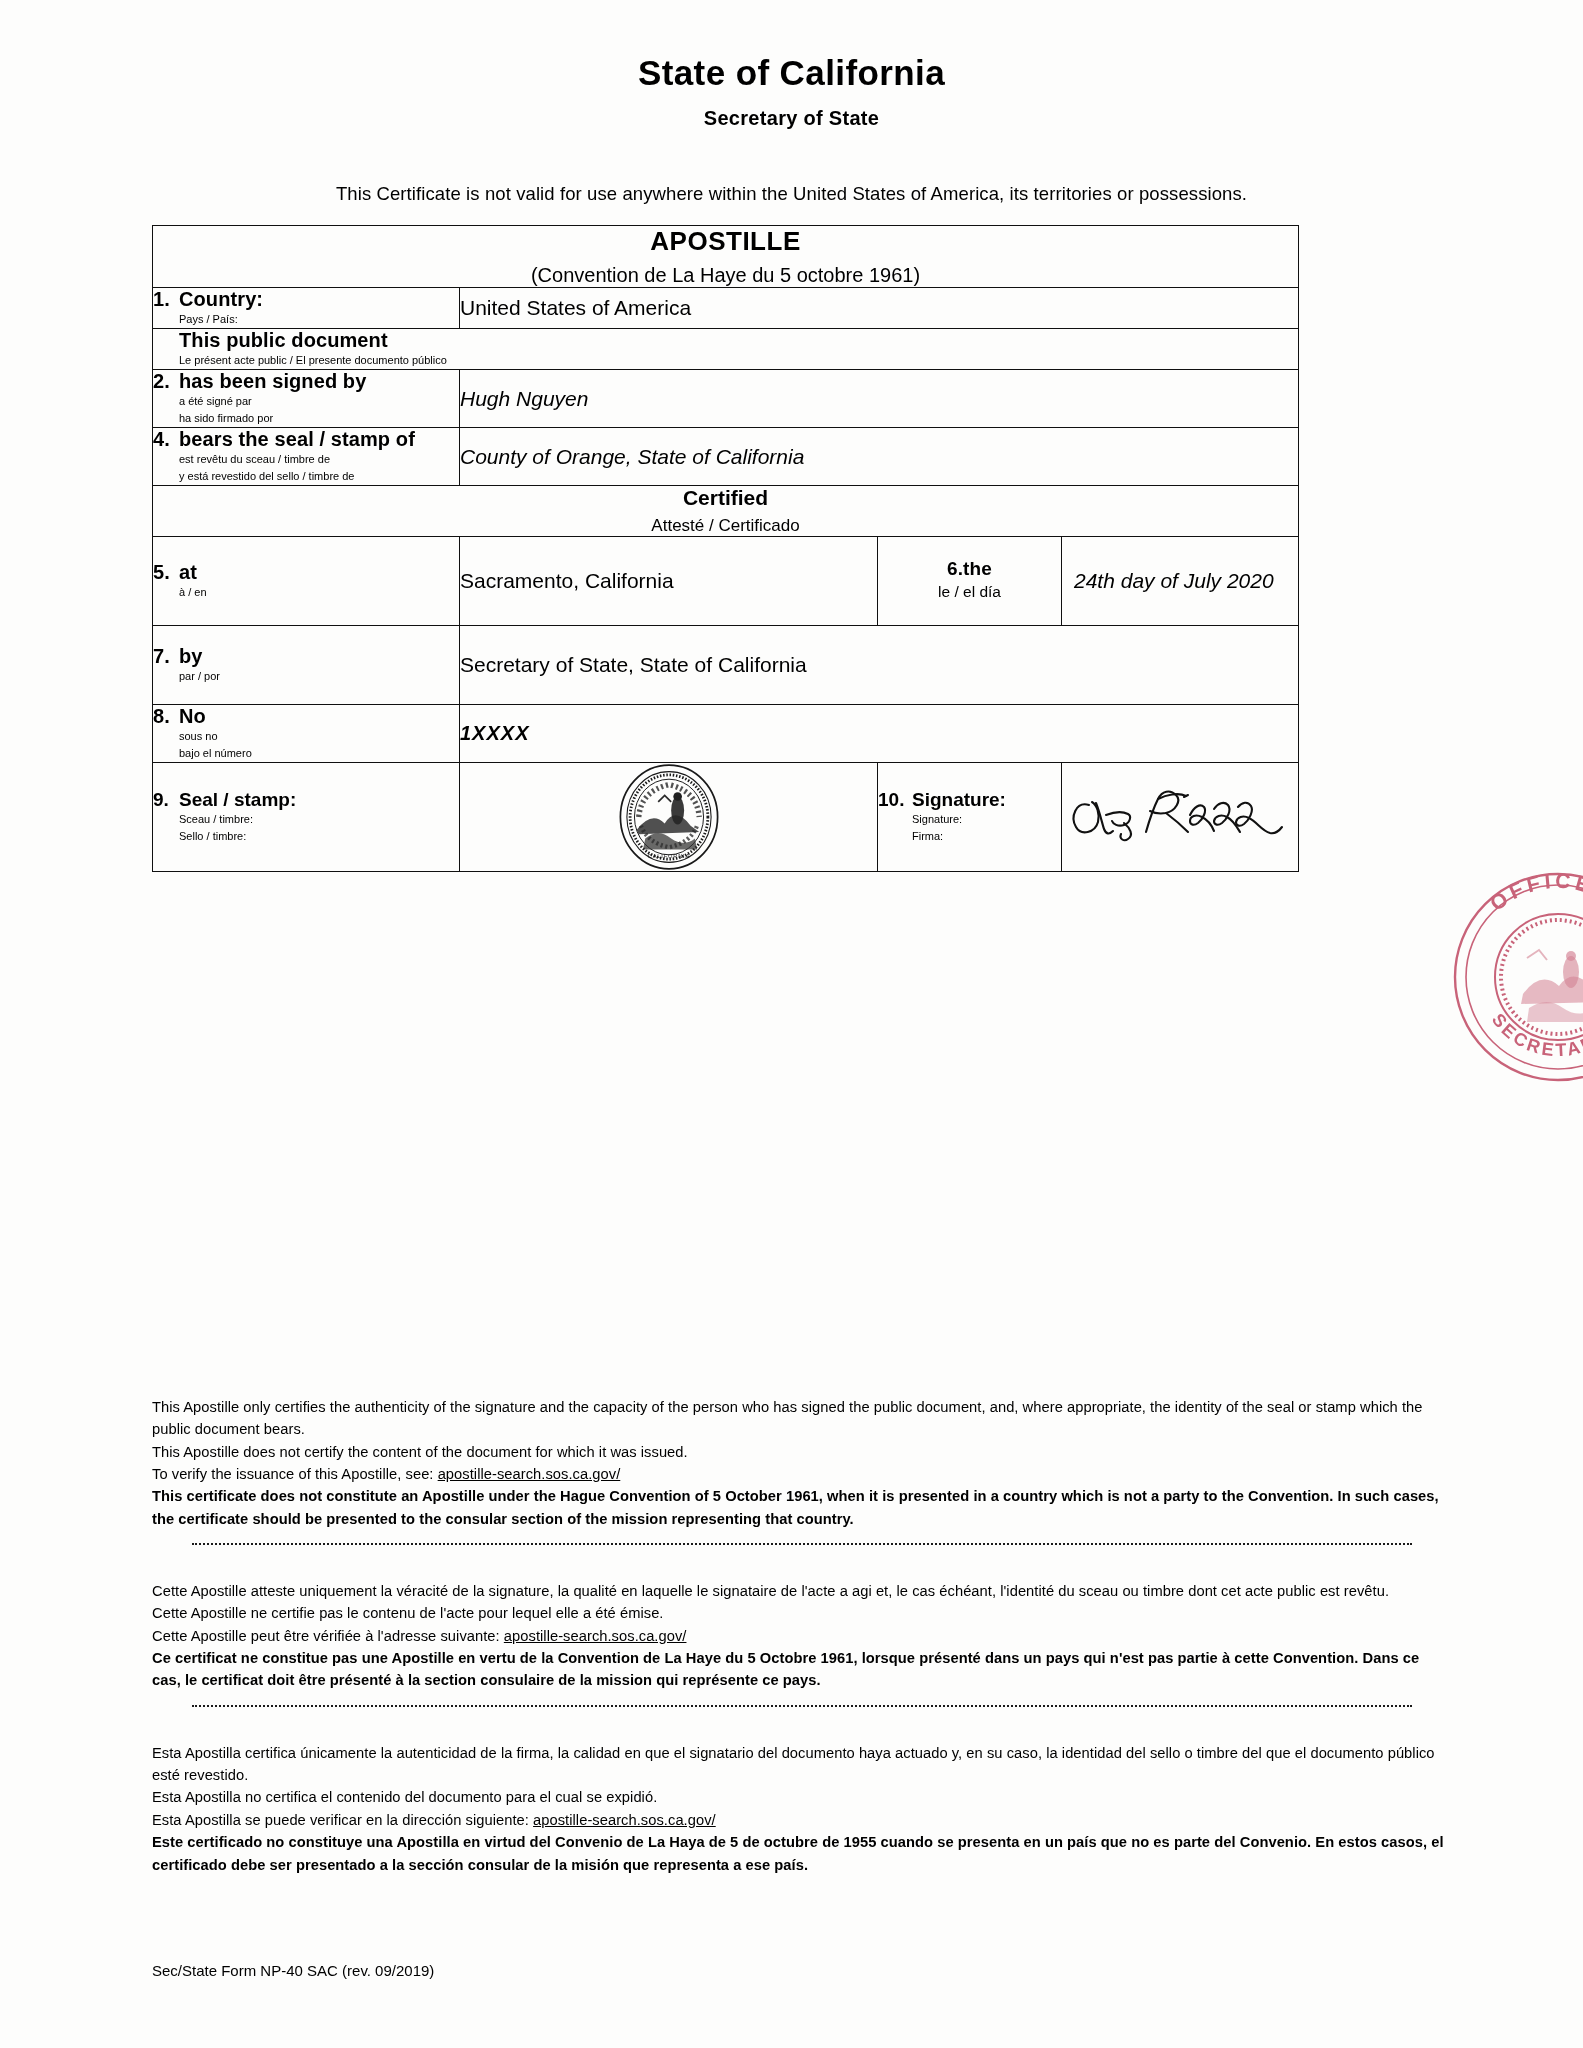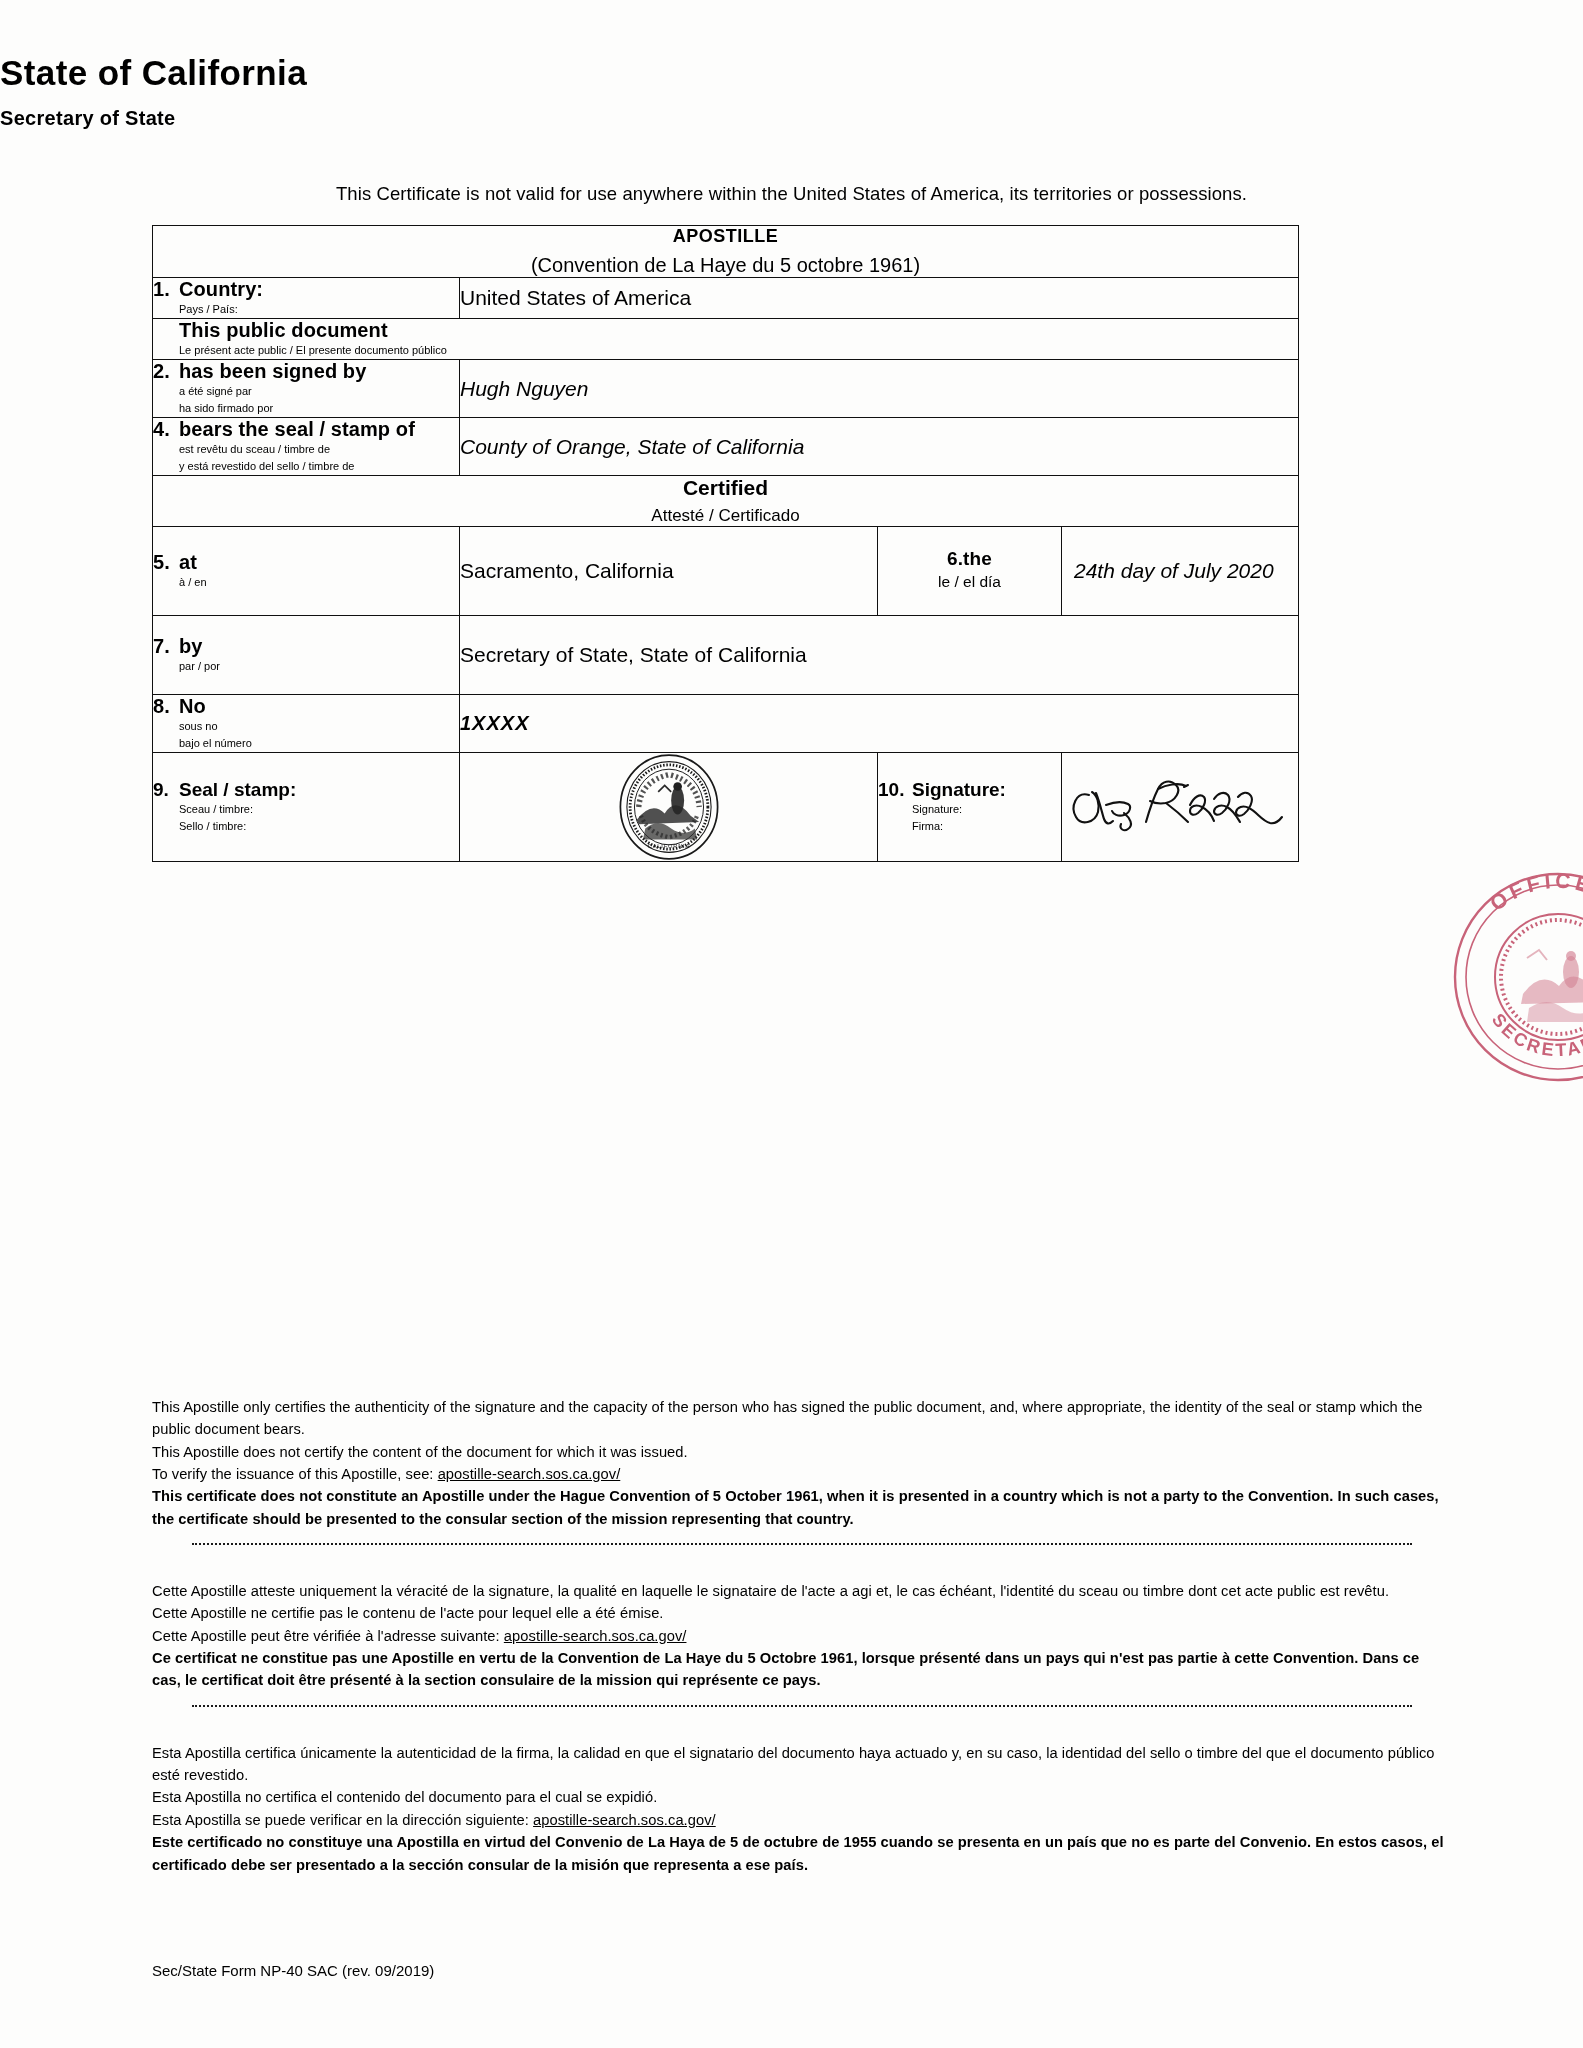--- a/index.html
+++ b/index.html
@@ -17,20 +17,21 @@
   }
 
   .page {
     position: absolute;
     inset: 0;
     background: #fdfdfc;
   }
 
   
   .doc-header {
+    text-align: center;
     padding-top: 52px;
   }
   .title-main {
     font-size: 35px;
     font-weight: bold;
     letter-spacing: 0.4px;
     line-height: 1.18;
   }
   .title-sub {
     font-size: 20px;
@@ -62,21 +63,21 @@
     border: 1.6px solid #101010;
     vertical-align: middle;
     padding: 0;
   }
 
   .apostille-title {
     text-align: center;
     padding: 22px 0 20px 0;
   }
   .apostille-title .ap-main {
-    font-size: 18px;
+    font-size: 26px;
     font-weight: bold;
     letter-spacing: 0.5px;
   }
   .apostille-title .ap-sub {
     font-size: 20px;
     margin-top: 7px;
   }
 
   .lbl-en {
     font-size: 20px;

